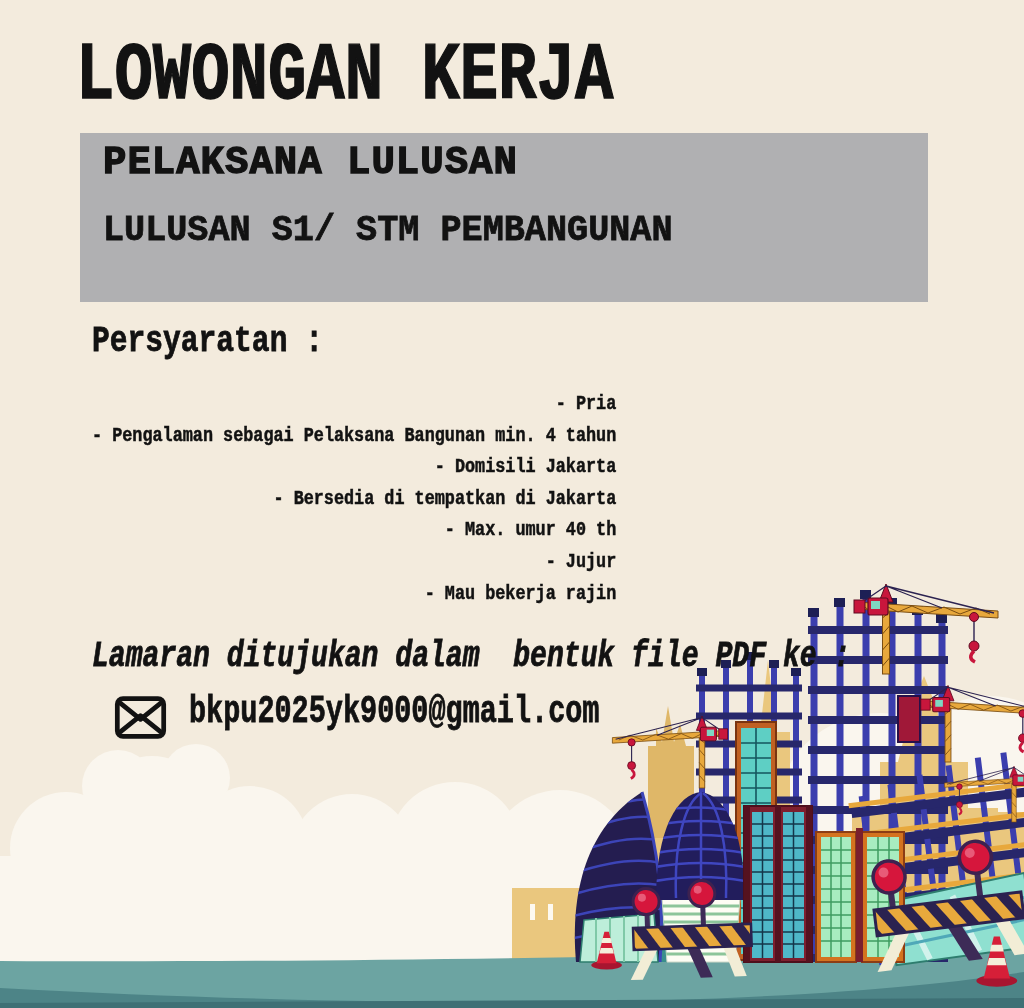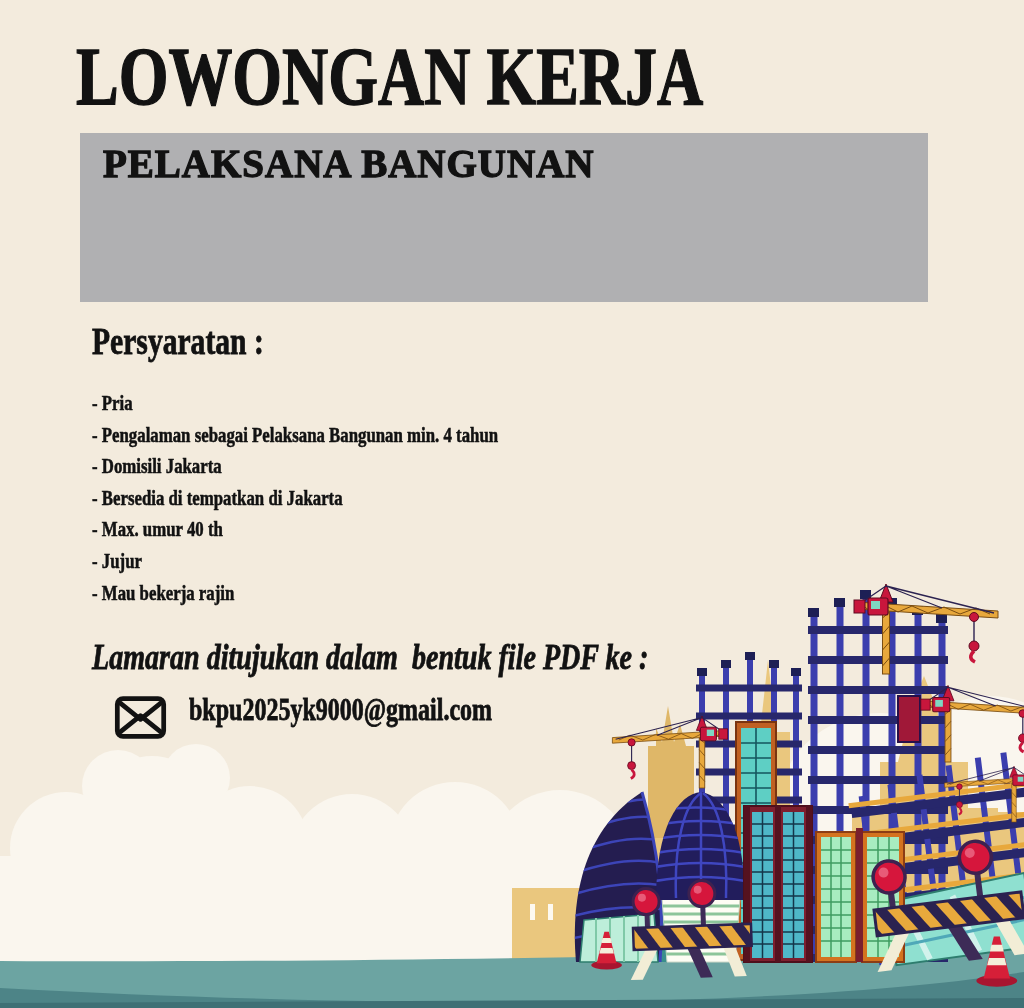--- a/index.html
+++ b/index.html
@@ -1,21 +1,22 @@
 <!DOCTYPE html>
 <html><head>
 <meta charset="utf-8">
 <style>
   html,body{margin:0;padding:0;}
   body{width:1024px;height:1008px;overflow:hidden;background:#e9e9e9;}
   .poster{
     position:relative;width:1024px;height:1008px;overflow:hidden;
     background:#f3ebdd;
-    font-family:Liberation Serif, serif;
+    font-family:Liberation Mono, monospace;
     color:#121212;
+    text-align:right;
   }
   .abs{position:absolute;}
   .condensed{display:inline-block;transform-origin:left top;white-space:nowrap;}
   .title{
     left:76px;top:36px;font-size:82px;font-weight:bold;line-height:1;
     -webkit-text-stroke:1.4px #121212;
   }
   .title .condensed{transform:scaleX(0.78);}
   .role-box{
     left:80px;top:133px;width:848px;height:169px;background:#b0b0b2;
@@ -39,21 +40,21 @@
     -webkit-text-stroke:0.5px #121212;
   }
   .req-list .line{transform:scaleX(0.84);transform-origin:left top;white-space:nowrap;}
   .apply-line{
     left:92px;top:639px;font-size:36px;font-weight:bold;font-style:italic;line-height:1;
     -webkit-text-stroke:0.8px #121212;
   }
   .apply-line .condensed{transform:scaleX(0.78);white-space:pre;}
   .envelope{left:114px;top:694px;width:53px;height:47px;}
   .email{
-    left:189px;top:693px;font-size:32px;font-weight:bold;line-height:1;
+    left:189px;top:693px;font-size:38px;font-weight:bold;line-height:1;
     -webkit-text-stroke:0.8px #121212;
   }
   .email .condensed{transform:scaleX(0.75);}
   .illustration{left:0;top:556px;width:1024px;height:452px;}
 </style>
 </head>
 <body>
 
 <div class="poster">
 
@@ -249,22 +250,23 @@
       <circle cx="102" cy="-45" r="5" fill="#e85a78"></circle>
     </g>
 
     <use href="#cone" transform="translate(594,374) scale(0.9)"></use>
     <use href="#cone" transform="translate(980,378) scale(1.2)"></use>
   </svg>
 
   <h1 class="abs title" style="margin:0;font-weight:bold;"><span class="condensed">LOWONGAN KERJA</span></h1>
 
   <div class="abs role-box">
-    <div class="role">PELAKSANA BANGUNAN</div>
+    <div class="role">PELAKSANA LULUSAN</div>
     <div class="qual">
+      <div><span class="condensed">LULUSAN S1/ STM PEMBANGUNAN</span></div>
     </div>
   </div>
 
   <div class="abs req-heading"><span class="condensed">Persyaratan :</span></div>
   <div class="abs req-list">
     <div class="line">- Pria</div>
     <div class="line">- Pengalaman sebagai Pelaksana Bangunan min. 4 tahun</div>
     <div class="line">- Domisili Jakarta</div>
     <div class="line">- Bersedia di tempatkan di Jakarta</div>
     <div class="line">- Max. umur 40 th</div>

